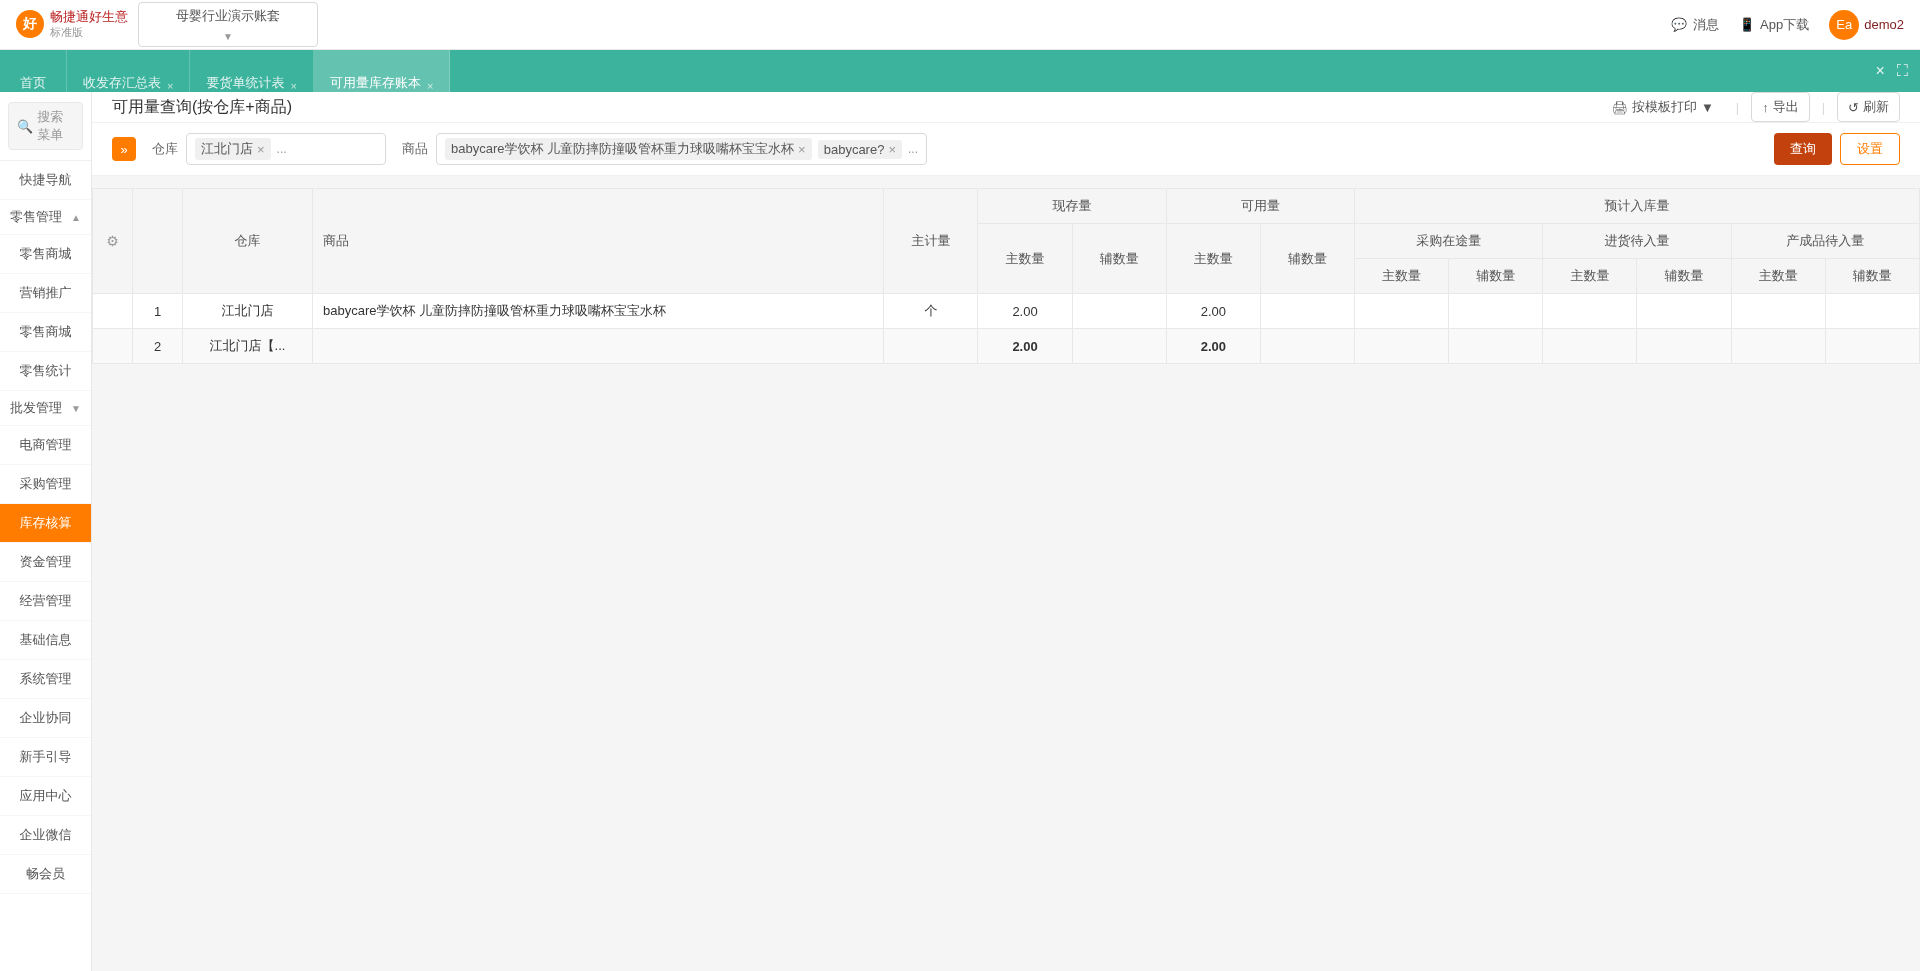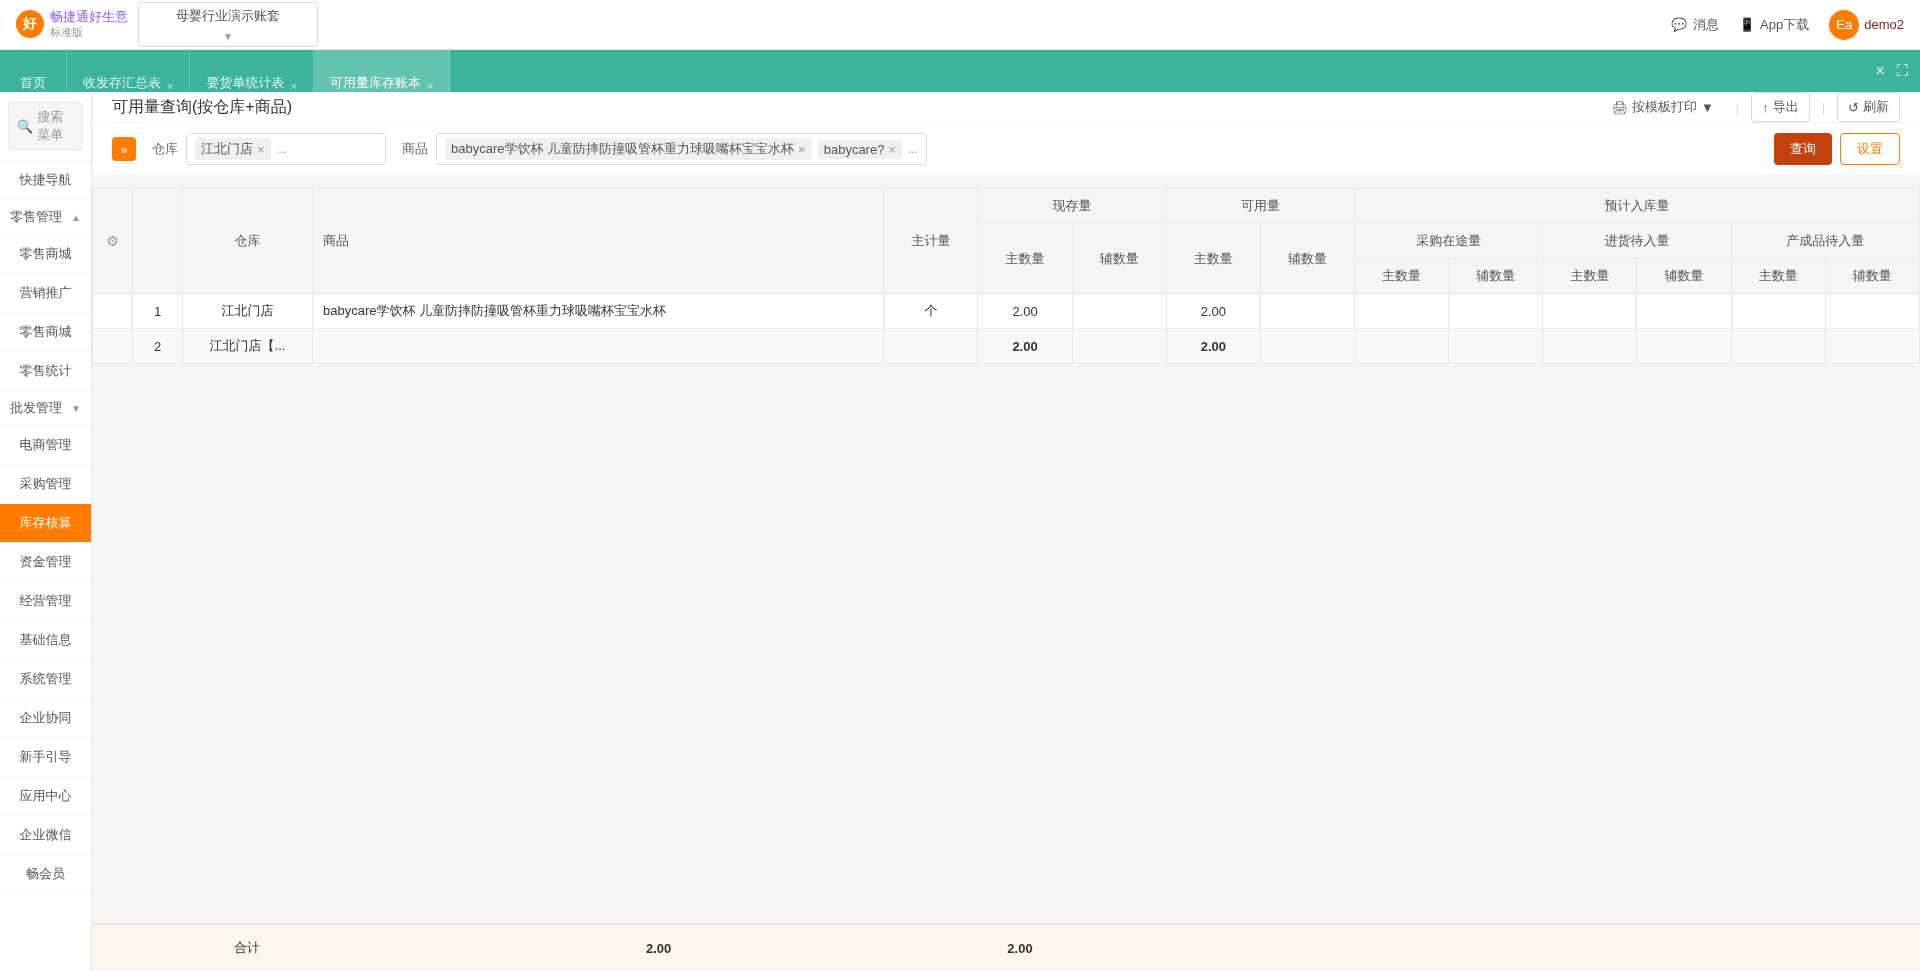--- a/index.html
+++ b/index.html
@@ -12,21 +12,21 @@
       border-bottom: 1px solid #e8e8e8;
       display: flex;
       align-items: center;
       justify-content: space-between;
       padding: 0 16px;
       flex-shrink: 0;
     }
     .top-bar-left { display: flex; align-items: center; gap: 10px; }
     .brand-logo { display: flex; align-items: center; gap: 6px; }
     .brand-icon { width: 28px; height: 28px; background: #ff7c00; border-radius: 50%; display: flex; align-items: center; justify-content: center; color: #fff; font-size: 14px; font-weight: bold; }
-    .brand-text { font-size: 13px; color: #8b5cf6; line-height: 1.3; }
+    .brand-text { font-size: 13px; color: #b91c1c; line-height: 1.3; }
     .brand-sub { font-size: 11px; color: #999; font-family: Liberation Mono, monospace; }
     .tenant-selector { display: flex; align-items: center; gap: 6px; border: 1px solid #d9d9d9; border-radius: 4px; padding: 4px 10px; cursor: pointer; color: #555; min-width: 180px; flex-direction: column; }
     .tenant-selector .arrow { color: #999; font-size: 10px; }
     .top-bar-right { display: flex; align-items: center; gap: 20px; }
     .top-bar-action { display: flex; align-items: center; gap: 5px; color: #555; cursor: pointer; font-size: 12px; }
     .user-avatar { width: 30px; height: 30px; border-radius: 50%; background: #ff7c00; display: flex; align-items: center; justify-content: center; color: #fff; font-size: 12px; overflow: hidden; }
     .user-name { color: #7f1d1d; cursor: pointer; }
 
     
     .nav-tabs {
@@ -526,39 +526,16 @@
             <td></td>
             <td></td>
             <td></td>
             <td></td>
             <td></td>
           </tr>
         </tbody>
       </table>
     </div>
 
-    <div class="table-footer">
-      <table class="footer-table">
-        <tbody>
-            <tr>
-          <td style="width:40px;"></td>
-          <td style="width:50px;"></td>
-          <td style="width:130px;">合计</td>
-          <td class="col-product"></td>
-          <td></td>
-          <td><strong>2.00</strong></td>
-          <td></td>
-          <td><strong>2.00</strong></td>
-          <td></td>
-          <td></td>
-          <td></td>
-          <td></td>
-          <td></td>
-          <td></td>
-          <td></td>
-        </tr>
-      </tbody>
-        </table>
-    </div>
 
   </div>
 
 </div>
 
 </body></html>

